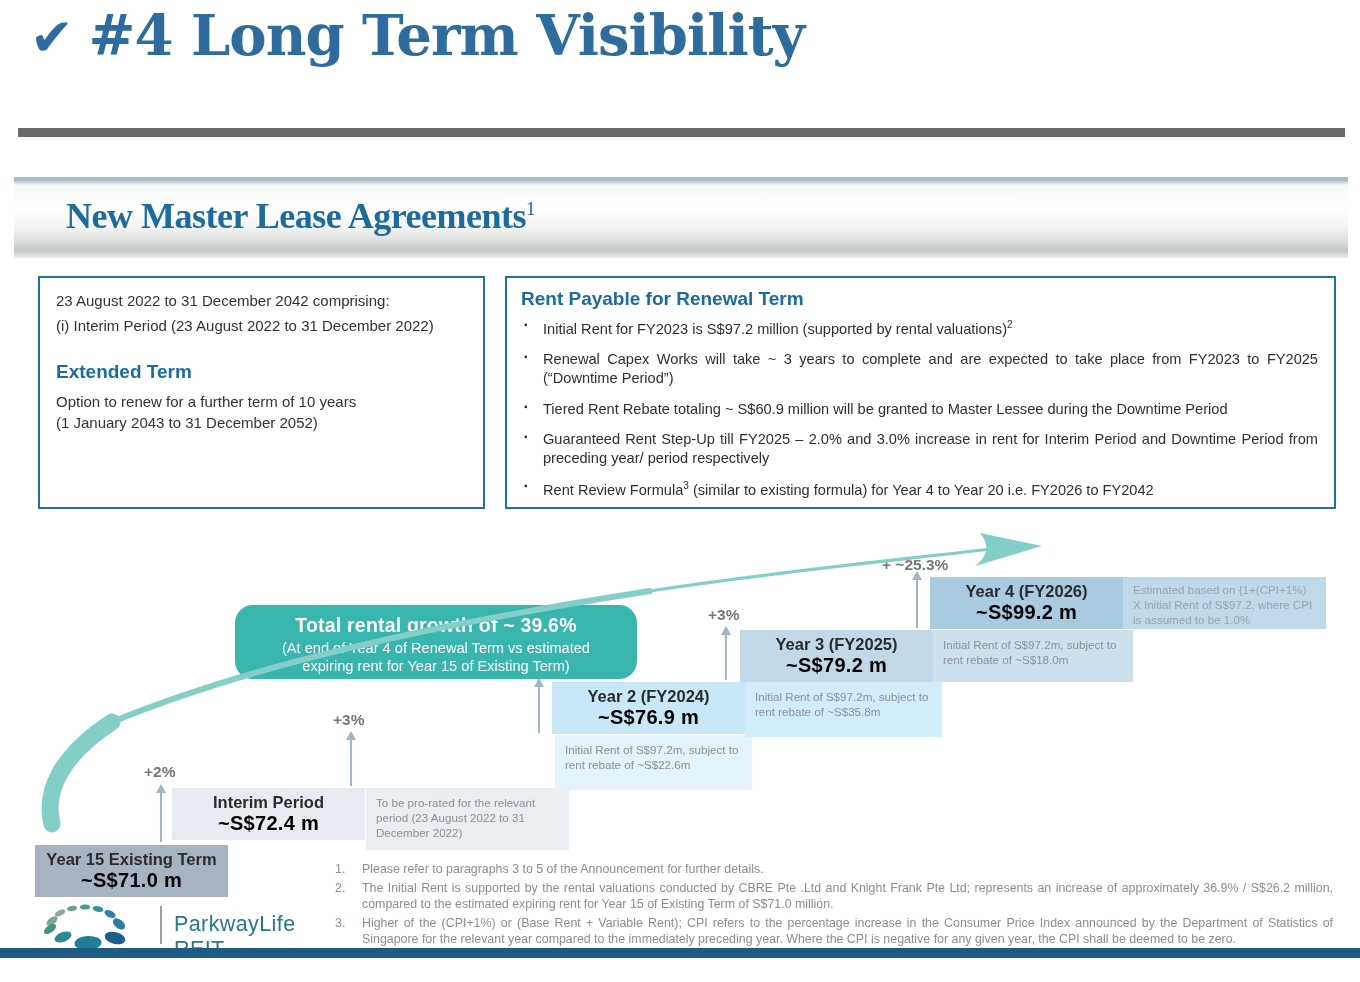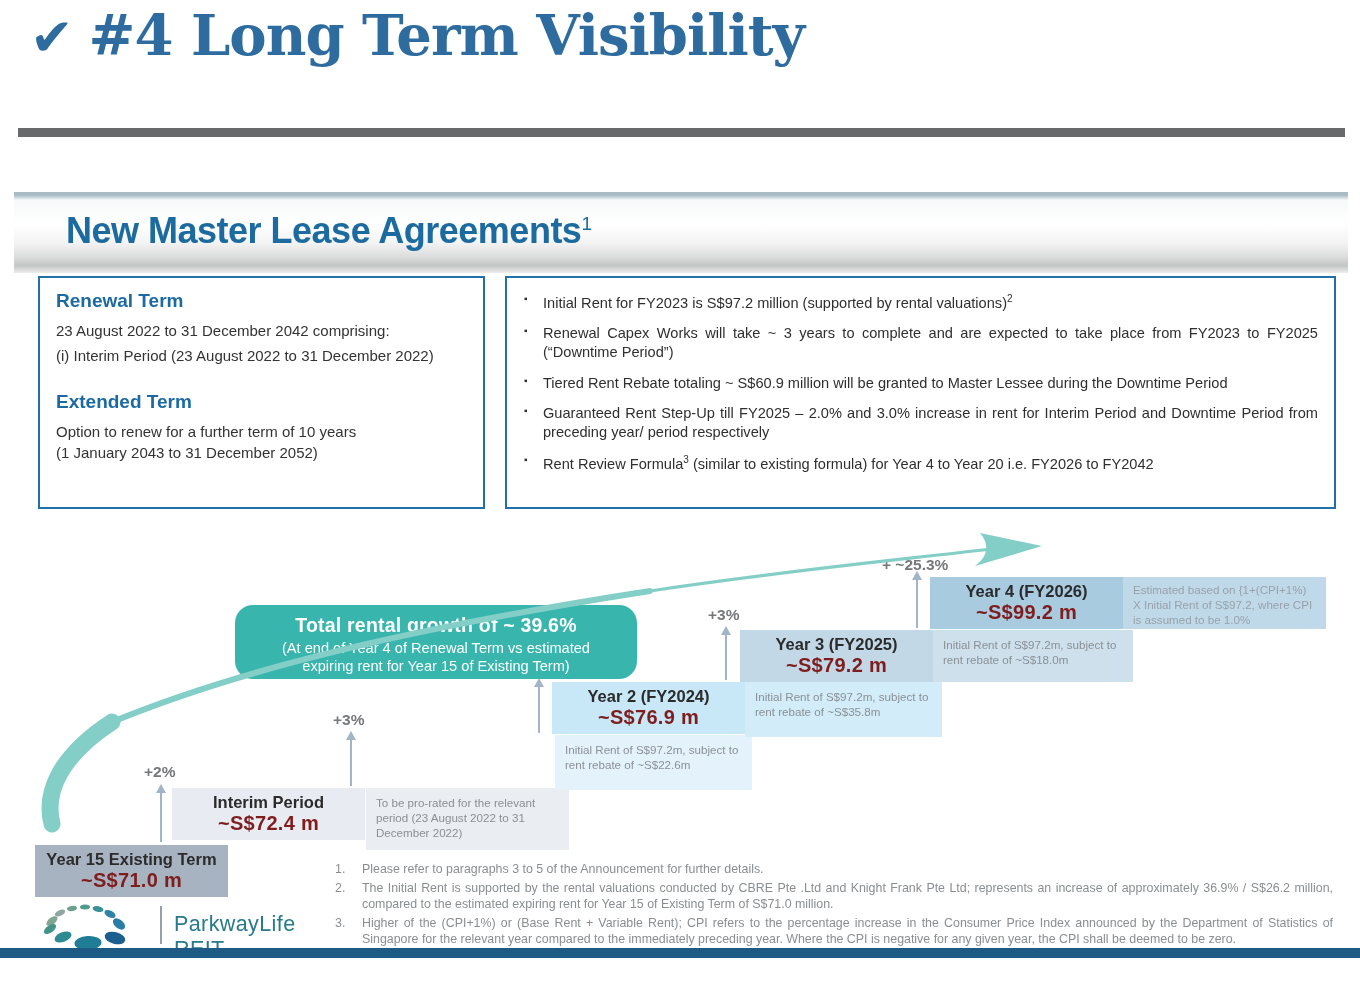--- a/index.html
+++ b/index.html
@@ -7,23 +7,23 @@
          font-family:"Liberation Sans", sans-serif;border-radius:8px;}
 
   
   .main-title{position:absolute;left:30px;top:2px;color:#2e6b9f;
               font-family:"DejaVu Serif", serif;font-weight:bold;font-size:56px;
               letter-spacing:-1px;white-space:nowrap;}
   .main-title .chk{font-family:"DejaVu Sans", sans-serif;font-size:52px;margin-right:16px;}
   .title-bar{position:absolute;left:18px;top:128px;width:1327px;height:9px;background:#68696b;}
 
   
-  .band{position:absolute;left:14px;top:192px;width:1334px;height:81px;
+  .band{position:absolute;left:14px;top:177px;width:1334px;height:81px;
         background:linear-gradient(180deg,#a9bcc6 0%,#a9bcc6 4%,#f7fafa 10%,#ffffff 40%,
-                   #f3f4f3 62%,#dcdedd 80%,#c2c6c5 91%,#eceeed 100%);}
+                   #f3f4f3 62%,#dcdedd 80%,#c2c6c5 91%,#eceeed 100%);font-family:Liberation Serif, serif;}
   .band-title{position:absolute;left:52px;top:18px;color:#1c6ba0;font-weight:bold;
               font-size:36px;letter-spacing:-0.5px;}
   .band-title sup{font-size:19px;font-weight:normal;color:#1c6ba0;}
 
   
   .ibox{position:absolute;top:276px;border:2px solid #2171a8;background:#ffffff;box-sizing:border-box;}
   .ibox.left{left:38px;width:447px;height:233px;padding:12px 16px;}
   .ibox.right{left:505px;width:831px;height:233px;padding:10px 16px 8px 14px;}
   .ibox h3{margin:0 0 8px 0;color:#1b6aa4;font-size:19px;font-weight:bold;}
   .ibox.left p{margin:0;color:#333333;font-size:15px;line-height:1.45;}
@@ -33,21 +33,21 @@
   .blist{margin:4px 0 0 0;padding:0;list-style:none;}
   .blist li{position:relative;margin:0 0 11px 0;padding-left:22px;color:#2f2f2f;
             font-size:14.6px;line-height:1.32;text-align:justify;}
   .blist .bmark{position:absolute;left:3px;top:0;font-size:10px;color:#2f2f2f;}
   .blist sup{font-size:10px;}
 
   
   .step{position:absolute;width:193px;height:52px;display:flex;flex-direction:column;
         justify-content:center;align-items:center;}
   .step .l1{font-size:16.5px;font-weight:bold;color:#2b2b2b;line-height:1.15;text-align:right;}
-  .step .l2{font-size:20px;font-weight:bold;color:#7f1d1d;letter-spacing:0.3px;line-height:1.15;}
+  .step .l2{font-size:20px;font-weight:bold;color:#000000;letter-spacing:0.3px;line-height:1.15;}
   .s0{left:35px;top:845px;}
   .s1{left:172px;top:788px;}
   .s2{left:362px;top:735px;}
   .s3{left:552px;top:682px;}
   .s4{left:740px;top:630px;}
   .s5{left:930px;top:577px;}
 
   .note{position:absolute;box-sizing:border-box;padding:7px 10px;font-size:11.6px;
         color:#8b9096;line-height:1.3;}
   .n1{left:366px;top:788px;width:203px;height:62px;}
@@ -105,29 +105,29 @@
   </div>
   <div class="title-bar" data-interactable="false"></div>
 
   <div class="band" data-interactable="false">
     <div class="band-title" data-interactable="false">
       <span data-interactable="false">New Master Lease Agreements</span><sup data-interactable="false">1</sup>
     </div>
   </div>
 
   <div class="ibox left" data-interactable="false">
-    <h3 data-interactable="false">Renewal Term</h3>
     <p data-interactable="false">23 August 2022 to 31 December 2042 comprising:</p>
     <p class="gap-s" data-interactable="false">(i)  Interim Period (23 August 2022 to 31 December 2022)</p>
     <h3 class="second" data-interactable="false">Extended Term</h3>
     <p data-interactable="false">Option to renew for a further term of 10 years</p>
     <p data-interactable="false">(1 January 2043 to 31 December 2052)</p>
   </div>
 
   <div class="ibox right" data-interactable="false">
+    <h3 data-interactable="false">Rent Payable for Renewal Term</h3>
     <ul class="blist" data-interactable="false">
       <li data-interactable="false">
         <span class="bmark" data-interactable="false">▪</span><span data-interactable="false">Initial Rent for FY2023 is S$97.2 million (supported by rental valuations)</span><sup data-interactable="false">2</sup>
       </li>
       <li data-interactable="false">
         <span class="bmark" data-interactable="false">▪</span><span data-interactable="false">Renewal Capex Works will take ~ 3 years to complete and are expected to take place from FY2023 to FY2025 (“Downtime Period”)</span>
       </li>
       <li data-interactable="false">
         <span class="bmark" data-interactable="false">▪</span><span data-interactable="false">Tiered Rent Rebate totaling ~ S$60.9 million will be granted to Master Lessee during the Downtime Period</span>
       </li>

